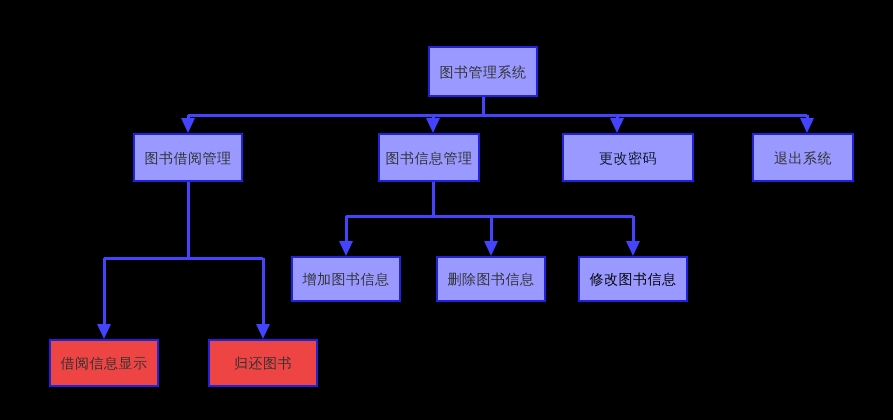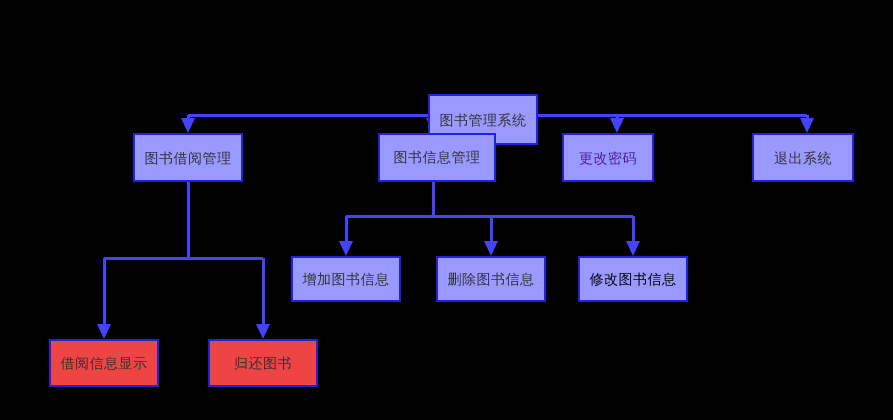--- a/index.html
+++ b/index.html
@@ -64,30 +64,30 @@
       <line x1="491" y1="216" x2="491" y2="243" stroke="#4444ff" stroke-width="3" shape-rendering="crispEdges"></line>
       <polygon points="484,241 498,241 491,256" fill="#4444ff"></polygon>
       <line x1="633" y1="216" x2="633" y2="243" stroke="#4444ff" stroke-width="3" shape-rendering="crispEdges"></line>
       <polygon points="626,241 640,241 633,256" fill="#4444ff"></polygon>
       <line x1="104" y1="258" x2="104" y2="326" stroke="#4444ff" stroke-width="3" shape-rendering="crispEdges"></line>
       <polygon points="97,324 111,324 104,339" fill="#4444ff"></polygon>
       <line x1="263" y1="258" x2="263" y2="326" stroke="#4444ff" stroke-width="3" shape-rendering="crispEdges"></line>
       <polygon points="256,324 270,324 263,339" fill="#4444ff"></polygon>
     </svg>
   <div id="nodes">
-      <div class="node" style="left: 428px; top: 46px; width: 110px; height: 51px; background: rgb(153, 153, 255); border-color: rgb(34, 34, 221); color: rgb(51, 51, 51); margin-top: 48px;">
+      <div class="node" style="left: 428px; top: 46px; width: 110px; height: 51px; background: rgb(153, 153, 255); border-color: rgb(34, 34, 221); color: rgb(51, 51, 51);">
         <span>图书管理系统</span>
       </div>
       <div class="node" style="left: 133px; top: 133px; width: 110px; height: 49px; background: rgb(153, 153, 255); border-color: rgb(34, 34, 221); color: rgb(51, 51, 51);">
         <span>图书借阅管理</span>
       </div>
-      <div class="node" style="left: 378px; top: 133px; width: 118px; height: 49px; background: rgb(153, 153, 255); border-color: rgb(34, 34, 221); color: rgb(51, 51, 51); font-family: Liberation Mono, monospace;">
+      <div class="node" style="left: 378px; top: 133px; width: 102px; height: 49px; background: rgb(153, 153, 255); border-color: rgb(34, 34, 221); color: rgb(51, 51, 51);">
         <span>图书信息管理</span>
       </div>
-      <div class="node" style="left: 562px; top: 133px; width: 92px; height: 49px; background: rgb(153, 153, 255); border-color: rgb(34, 34, 221); color: #4c1d95;">
+      <div class="node" style="left: 562px; top: 133px; width: 132px; height: 49px; background: rgb(153, 153, 255); border-color: rgb(34, 34, 221); color: #0f172a;">
         <span>更改密码</span>
       </div>
       <div class="node" style="left: 752px; top: 133px; width: 102px; height: 49px; background: rgb(153, 153, 255); border-color: rgb(34, 34, 221); color: rgb(51, 51, 51);">
         <span>退出系统</span>
       </div>
       <div class="node" style="left: 291px; top: 256px; width: 110px; height: 46px; background: rgb(153, 153, 255); border-color: rgb(34, 34, 221); color: rgb(51, 51, 51);">
         <span>增加图书信息</span>
       </div>
       <div class="node" style="left: 436px; top: 256px; width: 110px; height: 46px; background: rgb(153, 153, 255); border-color: rgb(34, 34, 221); color: rgb(51, 51, 51);">
         <span>删除图书信息</span>

